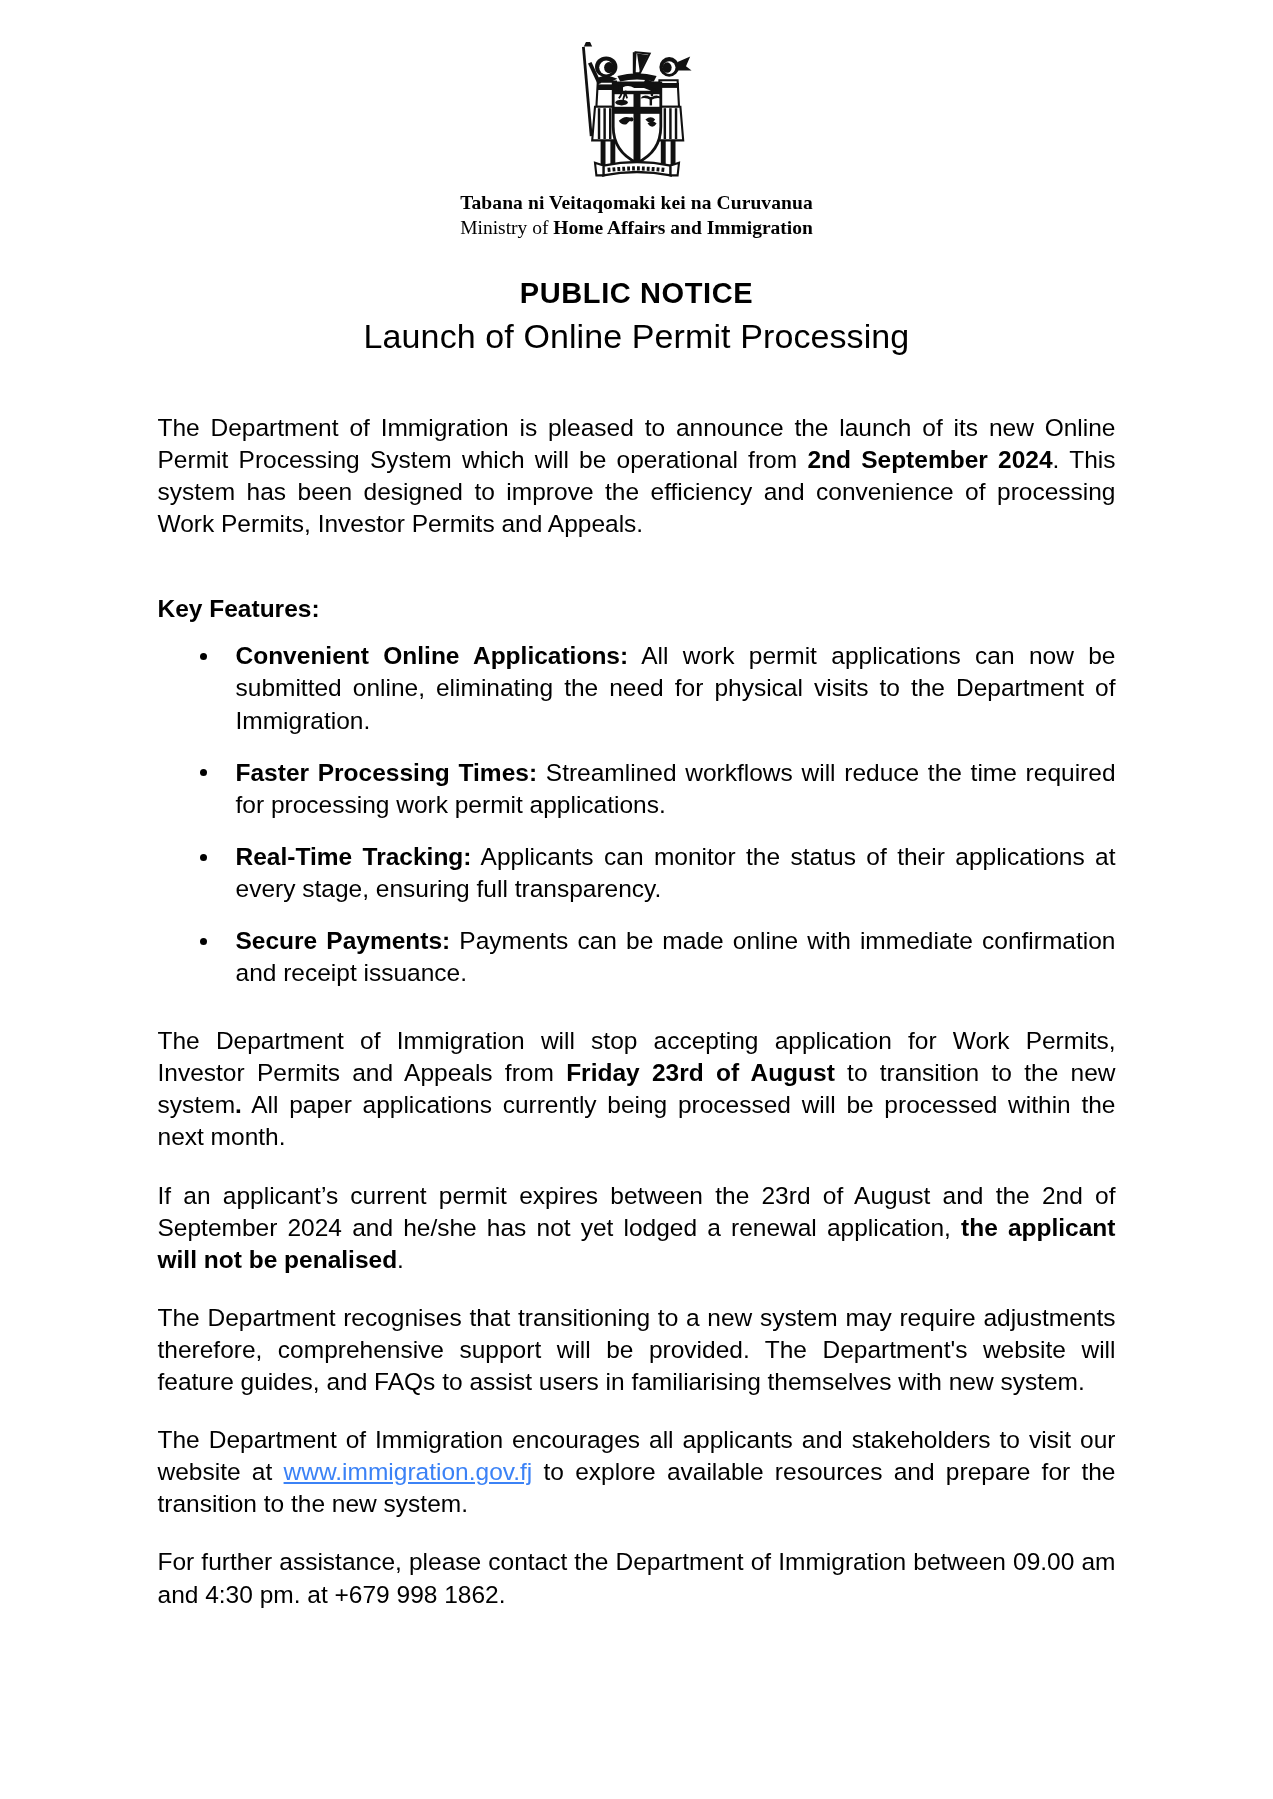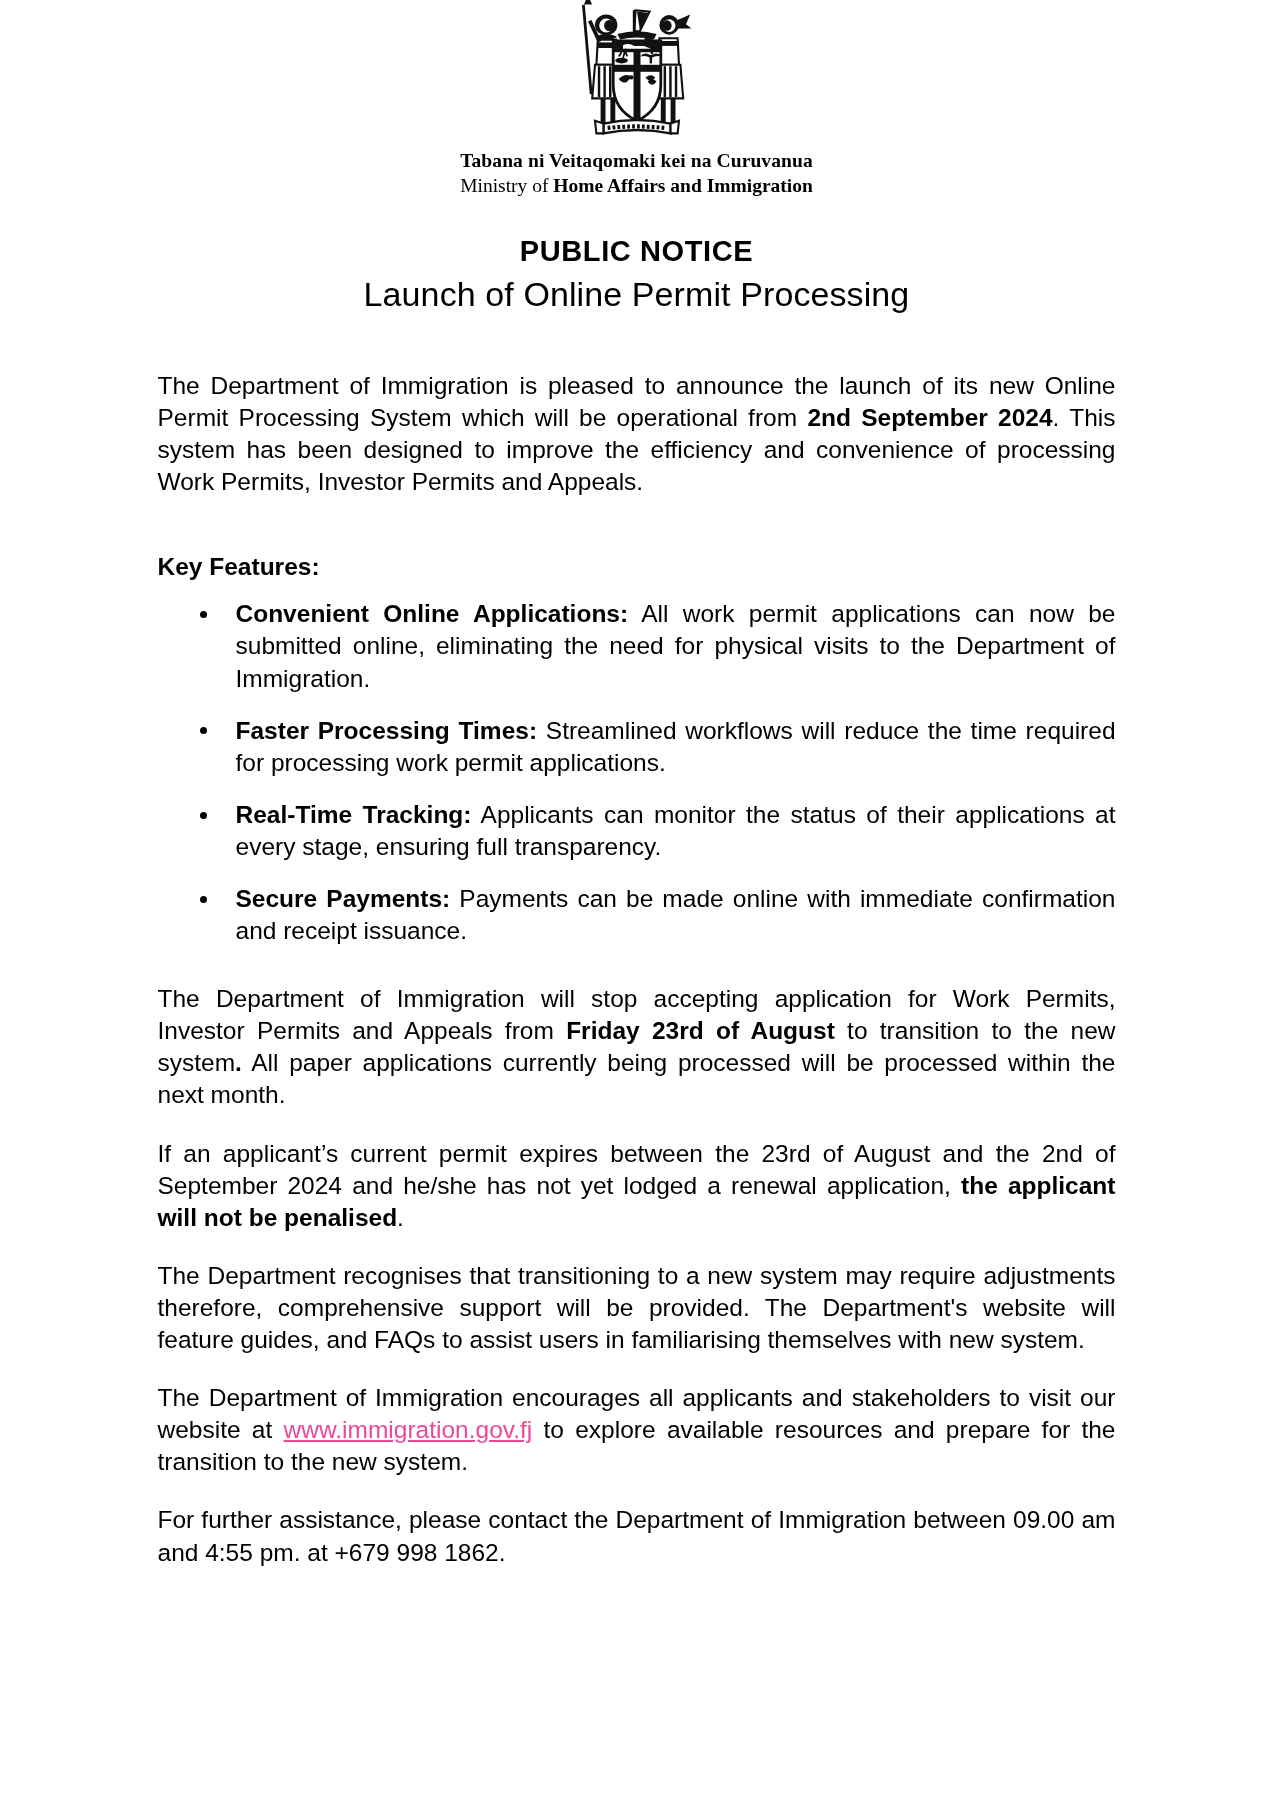--- a/index.html
+++ b/index.html
@@ -17,20 +17,21 @@
     margin: 0 auto;
     background: #ffffff;
     position: relative;
     box-sizing: border-box;
     padding: 0;
   }
 
   
   .letterhead {
     text-align: center;
+    padding-top: 42px;
   }
   .crest {
     width: 140px;
     height: 145px;
     margin: 0 auto;
     display: block;
   }
   .ministry-lines {
     margin-top: 4px;
     font-family: "Liberation Serif", serif;
@@ -282,18 +283,18 @@
     </ul>
 
     <div class="gap-sm"></div>
 
     <p class="para"><span>The Department of Immigration will stop accepting application for Work Permits, Investor Permits and Appeals from </span><b>Friday 23rd of August</b><span> to transition to the new system</span><b>.</b><span> All paper applications currently being processed will be processed within the next month.</span></p>
 
     <p class="para"><span>If an applicant’s current permit expires between the 23rd of August and the 2nd of September 2024 and he/she has not yet lodged a renewal application, </span><b>the applicant will not be penalised</b><span>.</span></p>
 
     <p class="para">The Department recognises that transitioning to a new system may require adjustments therefore, comprehensive support will be provided. The Department's website will feature guides, and FAQs to assist users in familiarising themselves with new system.</p>
 
-    <p class="para"><span>The Department of Immigration encourages all applicants and stakeholders to visit our website at </span><a class="weblink" href="#" style="color: #ec4899;">www.immigration.gov.fj</a><span> to explore available resources and prepare for the transition to the new system.</span></p>
-
-    <p class="para">For further assistance, please contact the Department of Immigration between 09.00 am and 4:55 pm. at +679 998 1862.</p>
+    <p class="para"><span>The Department of Immigration encourages all applicants and stakeholders to visit our website at </span><a class="weblink" href="#" style="color: #3b82f6;">www.immigration.gov.fj</a><span> to explore available resources and prepare for the transition to the new system.</span></p>
+
+    <p class="para">For further assistance, please contact the Department of Immigration between 09.00 am and 4:30 pm. at +679 998 1862.</p>
 
   </div>
 </div>
 
 </body></html>

